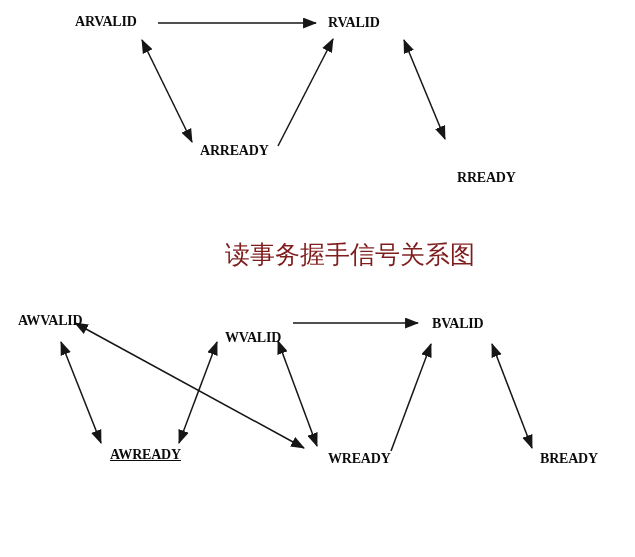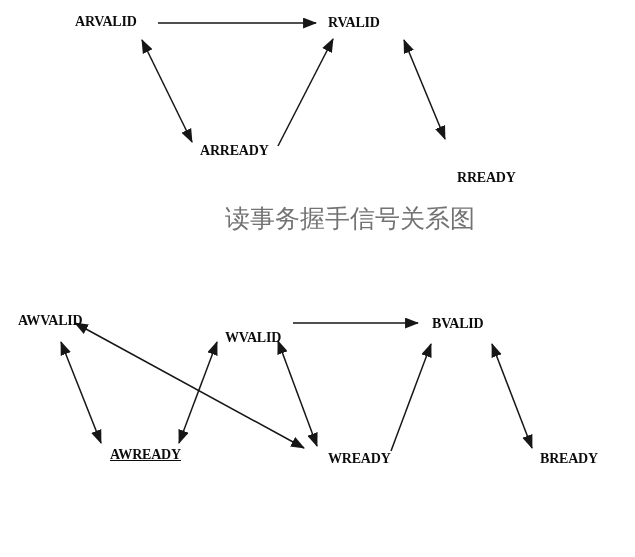--- a/index.html
+++ b/index.html
@@ -37,22 +37,23 @@
     white-space: nowrap;
   }
   .caption {
     position: absolute;
     left: 160px;
     width: 380px;
     text-align: center;
     font-family: "DejaVu Sans", sans-serif;
     font-size: 25px;
     line-height: 30px;
-    color: #737373;
+    color: #7f1d1d;
     white-space: nowrap;
+    margin-top: 36px;
   }
   .caption-read { top: 204px; }
   .caption-write { top: 512px; }
 </style>
 </head>
 <body>
 
 <div class="canvas">
 
   <svg class="arrow-layer" width="635" height="557" viewBox="0 0 635 557" xmlns="http://www.w3.org/2000/svg">

